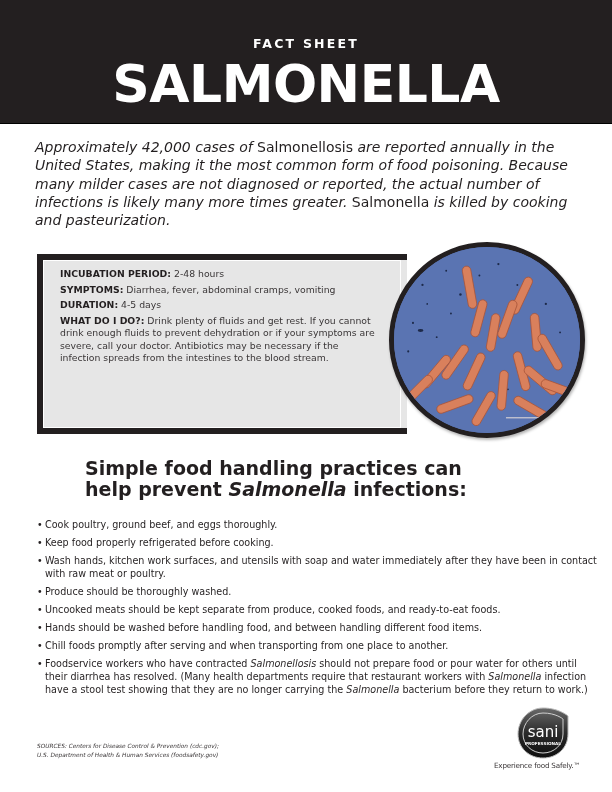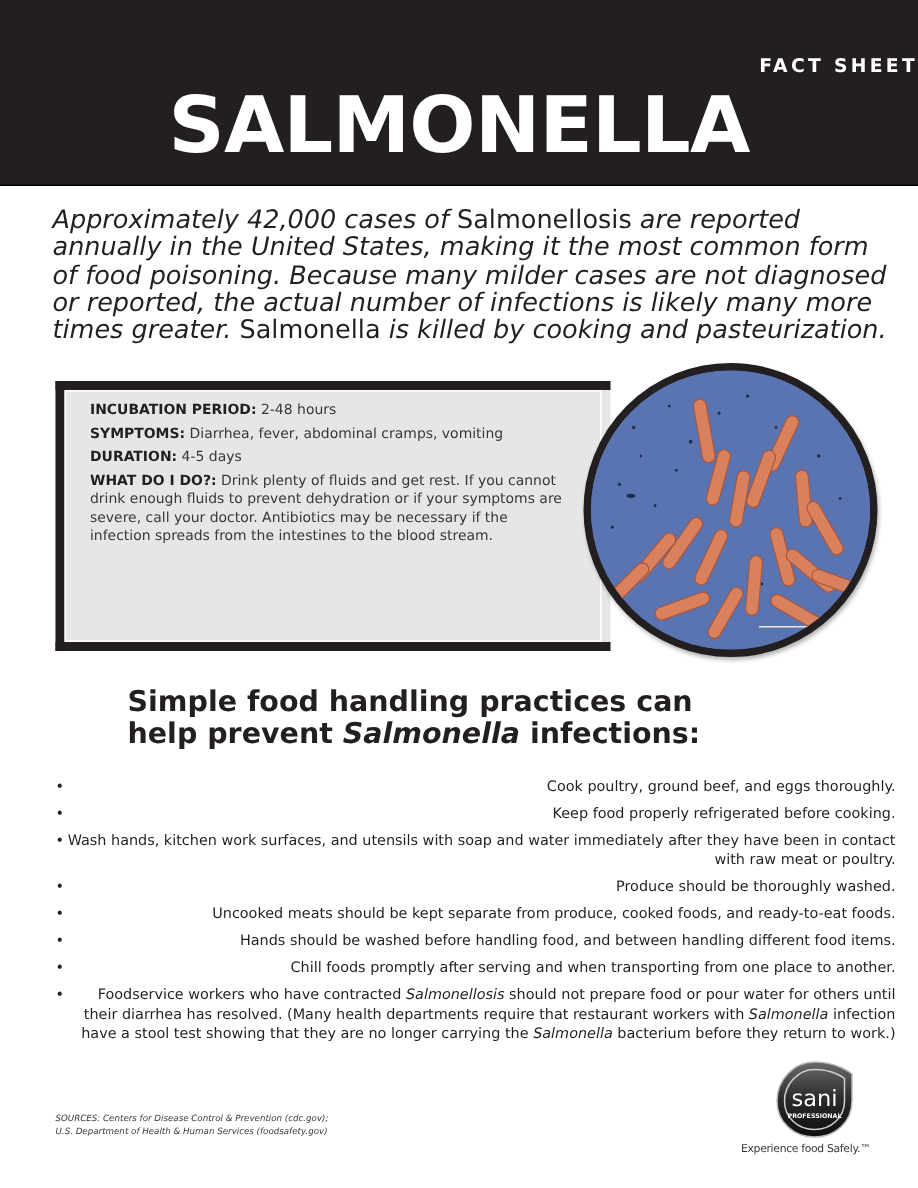--- a/index.html
+++ b/index.html
@@ -4,33 +4,33 @@
   <style>
     * { margin: 0; padding: 0; box-sizing: border-box; }
     html, body { width: 612px; height: 792px; background: #ffffff; overflow: hidden; }
     body { position: relative; font-family: "Liberation Sans", "DejaVu Sans", sans-serif; color: #231f20; }
 
     .header {
       position: absolute; left: 0; top: 0; width: 612px; height: 124px;
       background: #231f20; border-bottom: 1px solid #000;
     }
     .kicker {
-      position: absolute; left: 0; width: 612px; top: 36px; text-align: right;
+      position: absolute; left: 0; width: 612px; top: 36px; text-align: center;
       color: #fff; font-family: "DejaVu Sans", sans-serif; font-weight: bold;
       font-size: 12.5px; letter-spacing: 2.2px;
     }
     .title {
       position: absolute; left: 0; width: 612px; top: 54px; text-align: center;
       color: #fff; font-family: "DejaVu Sans", sans-serif; font-weight: bold;
       font-size: 52px; letter-spacing: -0.5px; line-height: 60px;
     }
 
     .intro {
       position: absolute; left: 35px; top: 138px; width: 560px;
-      font-family: "DejaVu Sans", sans-serif; font-size: 17px; line-height: 18.3px;
+      font-family: "DejaVu Sans", sans-serif; font-size: 14px; line-height: 18.3px;
       color: #231f20;
     }
     .intro .it { font-style: italic; }
 
     .info-box {
       position: absolute; left: 37px; top: 254px; width: 370px; height: 180px;
       background: #e6e6e6; border: 6px solid #231f20; border-right: none;
       outline: 1px solid #fff; outline-offset: -7px;
     }
     .info-text {
@@ -52,21 +52,21 @@
       font-family: "DejaVu Sans", sans-serif; font-weight: bold; font-size: 19px; line-height: 21px;
       color: #231f20;
       margin-left: 48px;
     }
     .section-heading i { font-style: italic; }
 
     .tips {
       position: absolute; left: 37px; top: 518px; width: 560px; list-style: none;
       font-family: "DejaVu Sans", sans-serif; font-size: 9.6px; line-height: 13.3px; color: #231f20;
     }
-    .tips li { position: relative; padding-left: 8px; margin-bottom: 4.6px; text-align: right; }
+    .tips li { position: relative; padding-left: 8px; margin-bottom: 4.6px; }
     .tips li::before { content: "•"; position: absolute; left: 0; top: 0; }
     .tips li i { font-style: italic; }
 
     .sources {
       position: absolute; left: 37px; top: 742px; width: 300px;
       font-family: "DejaVu Sans", sans-serif; font-style: italic; font-size: 5.8px; line-height: 8.6px; color: #3a3637;
     }
 
     .logo { position: absolute; left: 515px; top: 706px; width: 56px; height: 54px; }
     .tagline {

